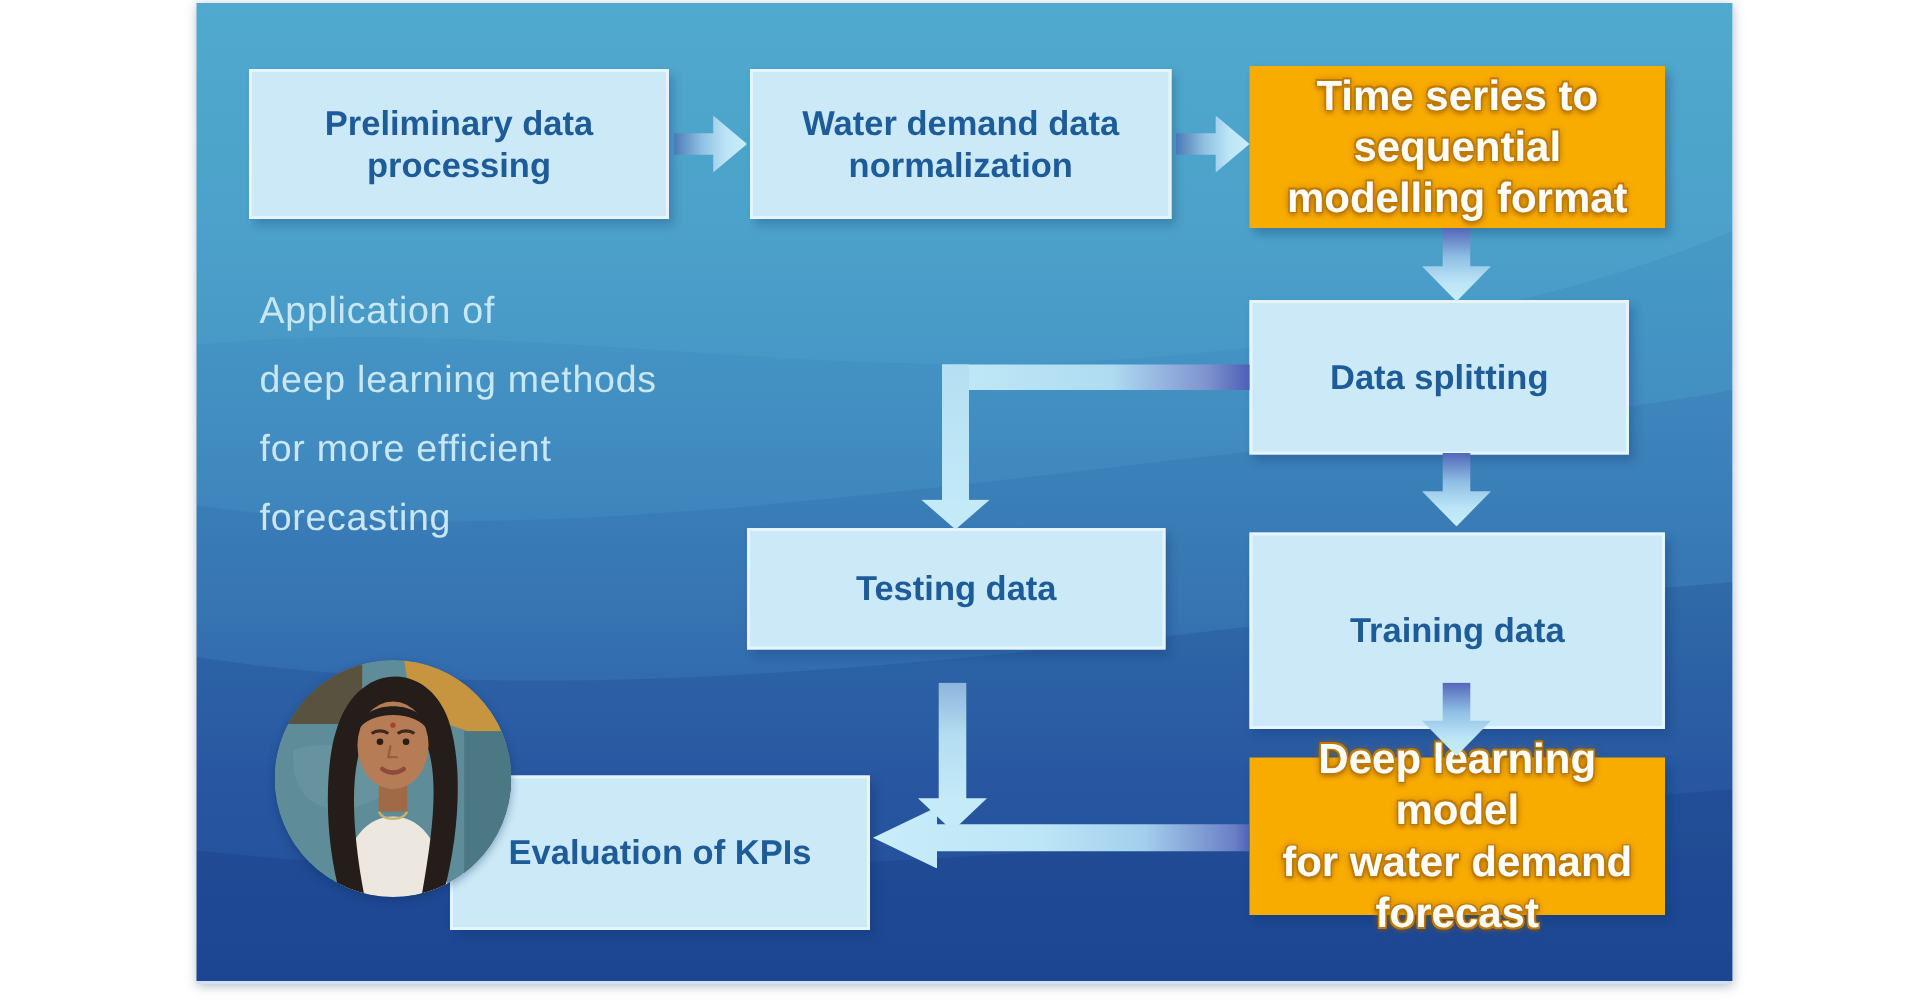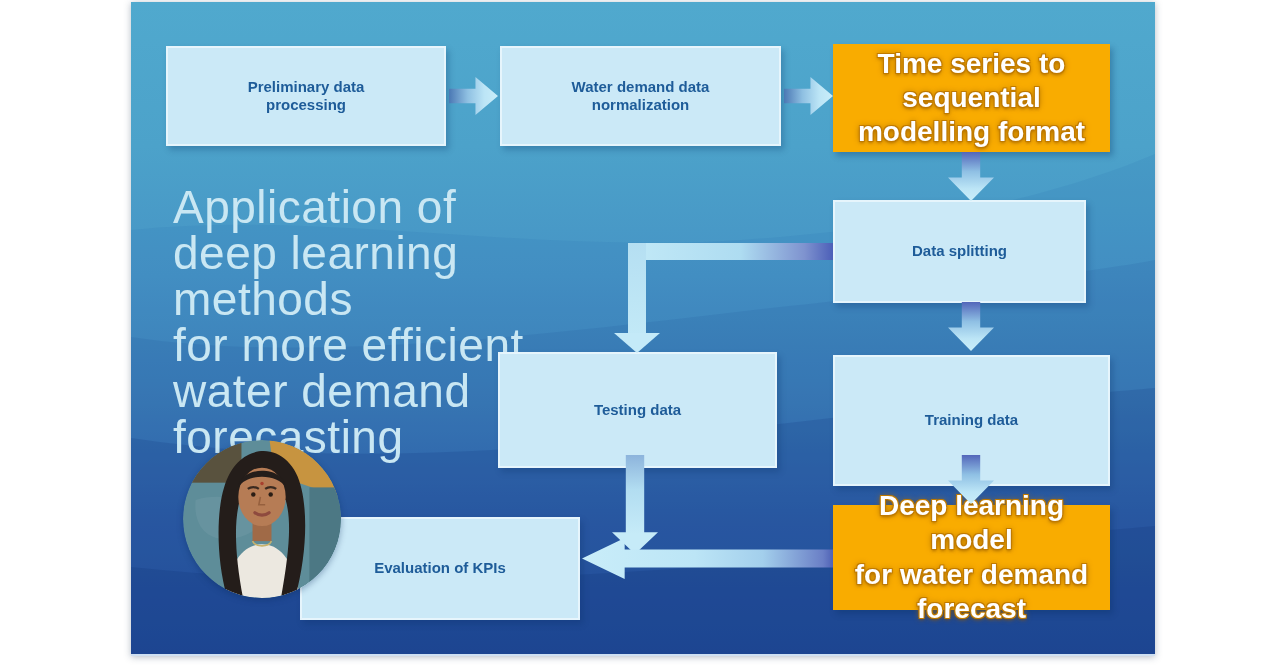--- a/index.html
+++ b/index.html
@@ -11,38 +11,38 @@
     position:absolute;left:131px;top:2px;width:1024px;height:652px;
     background:linear-gradient(180deg,#50a9ce 0%,#4ca2ca 22%,#4694c5 42%,#3f82bb 60%,#3569b0 78%,#2e5ca8 92%,#2b57a4 100%);
     box-shadow:0 1px 7px rgba(40,60,90,.35);
     border-bottom:2px solid #cfe0f2;
     overflow:hidden;
   }
   .waves{position:absolute;left:0;top:0;width:100%;height:100%;}
 
   .node{
     position:absolute;display:flex;align-items:center;justify-content:center;
-    text-align:center;font-weight:bold;font-size:15px;line-height:1.22;
+    text-align:center;font-weight:bold;font-size:23px;line-height:1.22;
     white-space:pre-line;box-sizing:border-box;padding:6px 14px;
   }
   .node.light{
     background:#cbe9f7;color:#1e5c99;border:2px solid #e6f5fc;
     box-shadow:3px 4px 6px rgba(8,45,95,.25);
   }
   .node.orange{
     background:#f9ac00;color:#ffffff;font-size:28px;
     box-shadow:3px 4px 6px rgba(8,45,95,.3);
     text-shadow:-1px -1px 0 #c07a00,1px -1px 0 #c07a00,-1px 1px 0 #c07a00,1px 1px 0 #c07a00,0 0 6px #a96b00,0 2px 3px rgba(130,75,0,.55);
   }
 
   #node-preliminary {left:35px;  top:44px;  width:280px; height:100px;}
   #node-normalization{left:369px;top:44px;  width:281px; height:100px;}
   #node-timeseries  {left:702px; top:42px;  width:277px; height:108px;}
   #node-splitting   {left:702px; top:198px; width:253px; height:103px;}
-  #node-testing     {left:367px; top:350px; width:279px; height:116px;}
+  #node-testing     {left:367px; top:350px; width:279px; height:81px;}
   #node-training    {left:702px; top:353px; width:277px; height:131px;}
   #node-deepmodel   {left:702px; top:503px; width:277px; height:105px;}
   #node-evaluation  {left:169px; top:515px; width:280px; height:103px;}
 
   .arrow{position:absolute;}
   .arrow-right{
     width:49px;height:38px;
     clip-path:polygon(0 31%,54% 31%,54% 0,100% 50%,54% 100%,54% 69%,0 69%);
     background:linear-gradient(90deg,#4a78b4 0%,#8fc0e2 38%,#bce5f6 72%,#c9edf9 100%);
   }
@@ -82,21 +82,21 @@
 
   
   #arrow-h{
     left:451px;top:536px;width:251px;height:41px;
     clip-path:polygon(100% 28%,17% 28%,17% 0,0 50%,17% 100%,17% 72%,100% 72%);
     background:linear-gradient(90deg,#c9edf9 0%,#bce5f6 45%,#a3cfec 72%,#6a7fc6 96%,#4f62b5 100%);
   }
 
   .title{
     position:absolute;left:42px;top:182px;width:470px;
-    color:#c9e7f3;font-size:46px;line-height:46px;font-weight:400;
+    color:#c9e7f3;font-size:25px;line-height:46px;font-weight:400;
     letter-spacing:.5px;
   }
 
   .avatar{
     position:absolute;left:52px;top:438px;width:158px;height:158px;border-radius:50%;
     overflow:hidden;z-index:5;box-shadow:0 2px 6px rgba(10,40,90,.35);
   }
   .avatar svg{display:block;width:100%;height:100%;}
 </style>
 </head>
@@ -109,21 +109,20 @@
       <path d="M0 228 C190 208 400 252 610 238 C790 226 930 192 1024 152 L1024 652 L0 652 Z" fill="rgba(20,70,150,0.07)"></path>
       <path d="M0 335 C180 362 420 332 640 306 C820 286 950 272 1024 258 L1024 652 L0 652 Z" fill="rgba(18,62,140,0.10)"></path>
       <path d="M0 436 C220 470 480 442 700 416 C860 398 960 392 1024 386 L1024 652 L0 652 Z" fill="rgba(10,42,118,0.16)"></path>
       <path d="M0 565 C250 592 520 572 760 548 C900 534 980 528 1024 524 L1024 652 L0 652 Z" fill="rgba(8,32,100,0.14)"></path>
     </svg>
 
     <div class="title">
       <div>Application of</div>
       <div>deep learning methods</div>
       <div>for more efficient</div>
-      <div>water demand</div>
       <div>forecasting</div>
     </div>
 
     <div class="node light" id="node-preliminary">Preliminary data
 processing</div>
     <div class="node light" id="node-normalization">Water demand data
 normalization</div>
     <div class="node orange" id="node-timeseries">Time series to
 sequential
 modelling format</div>

